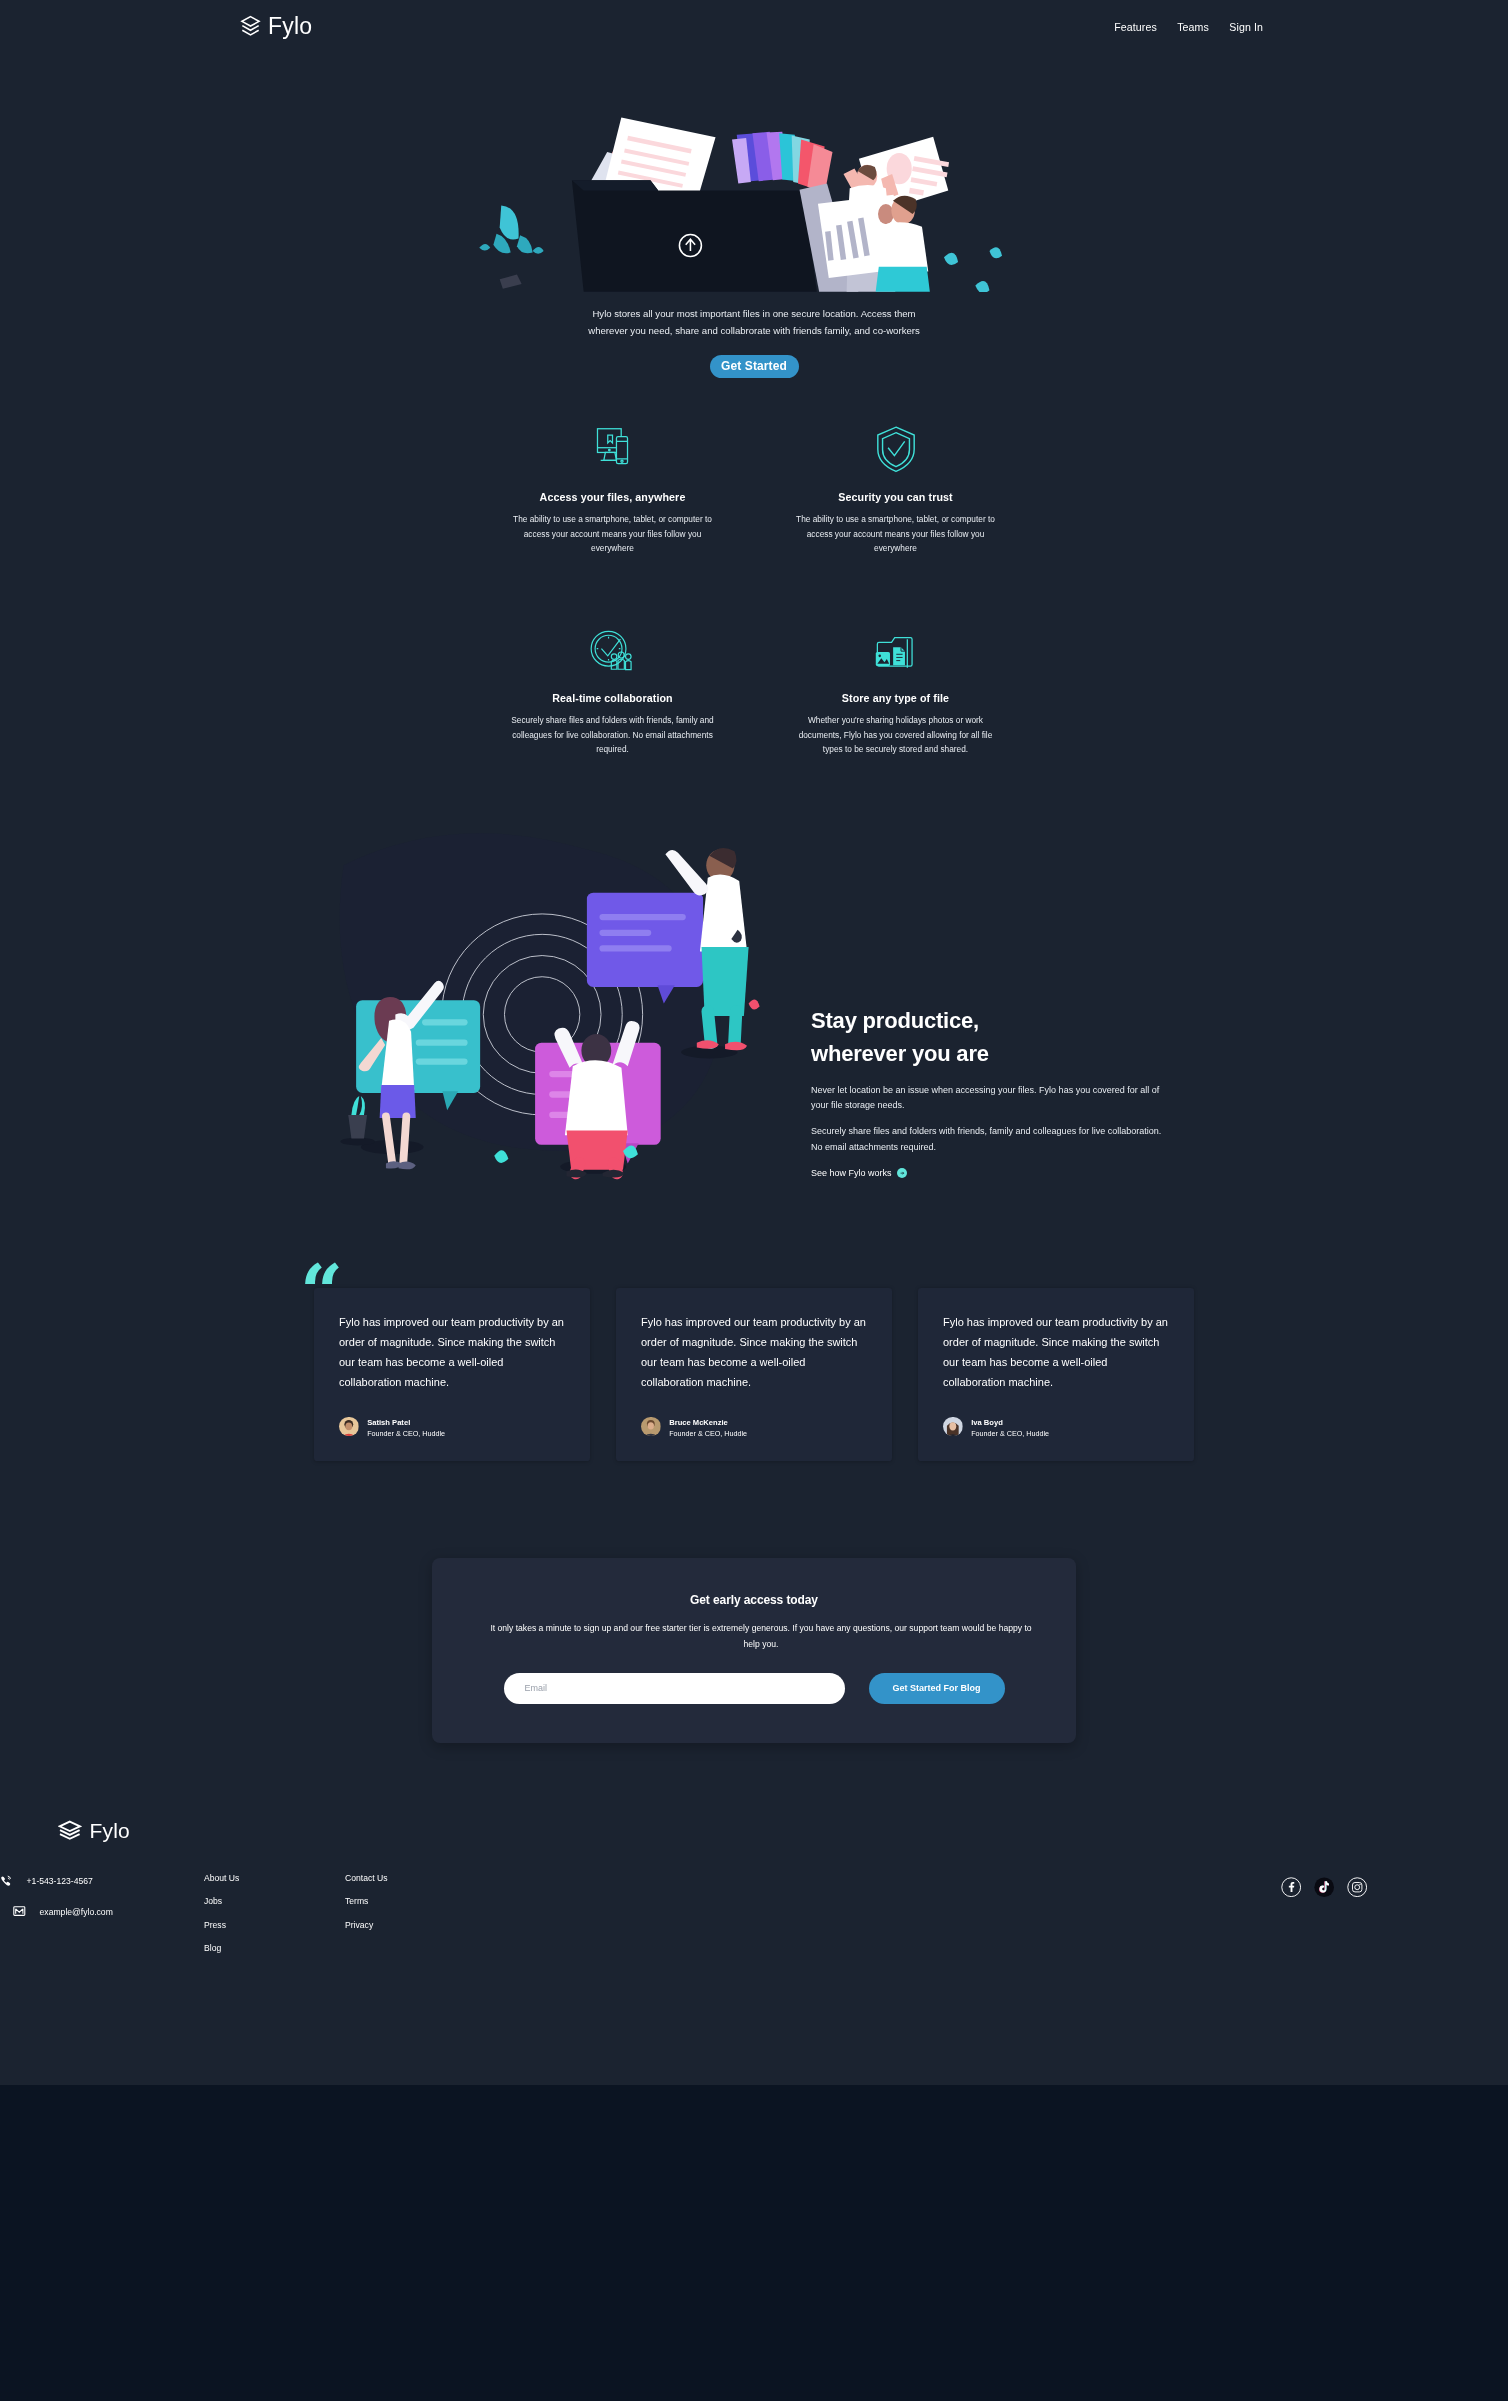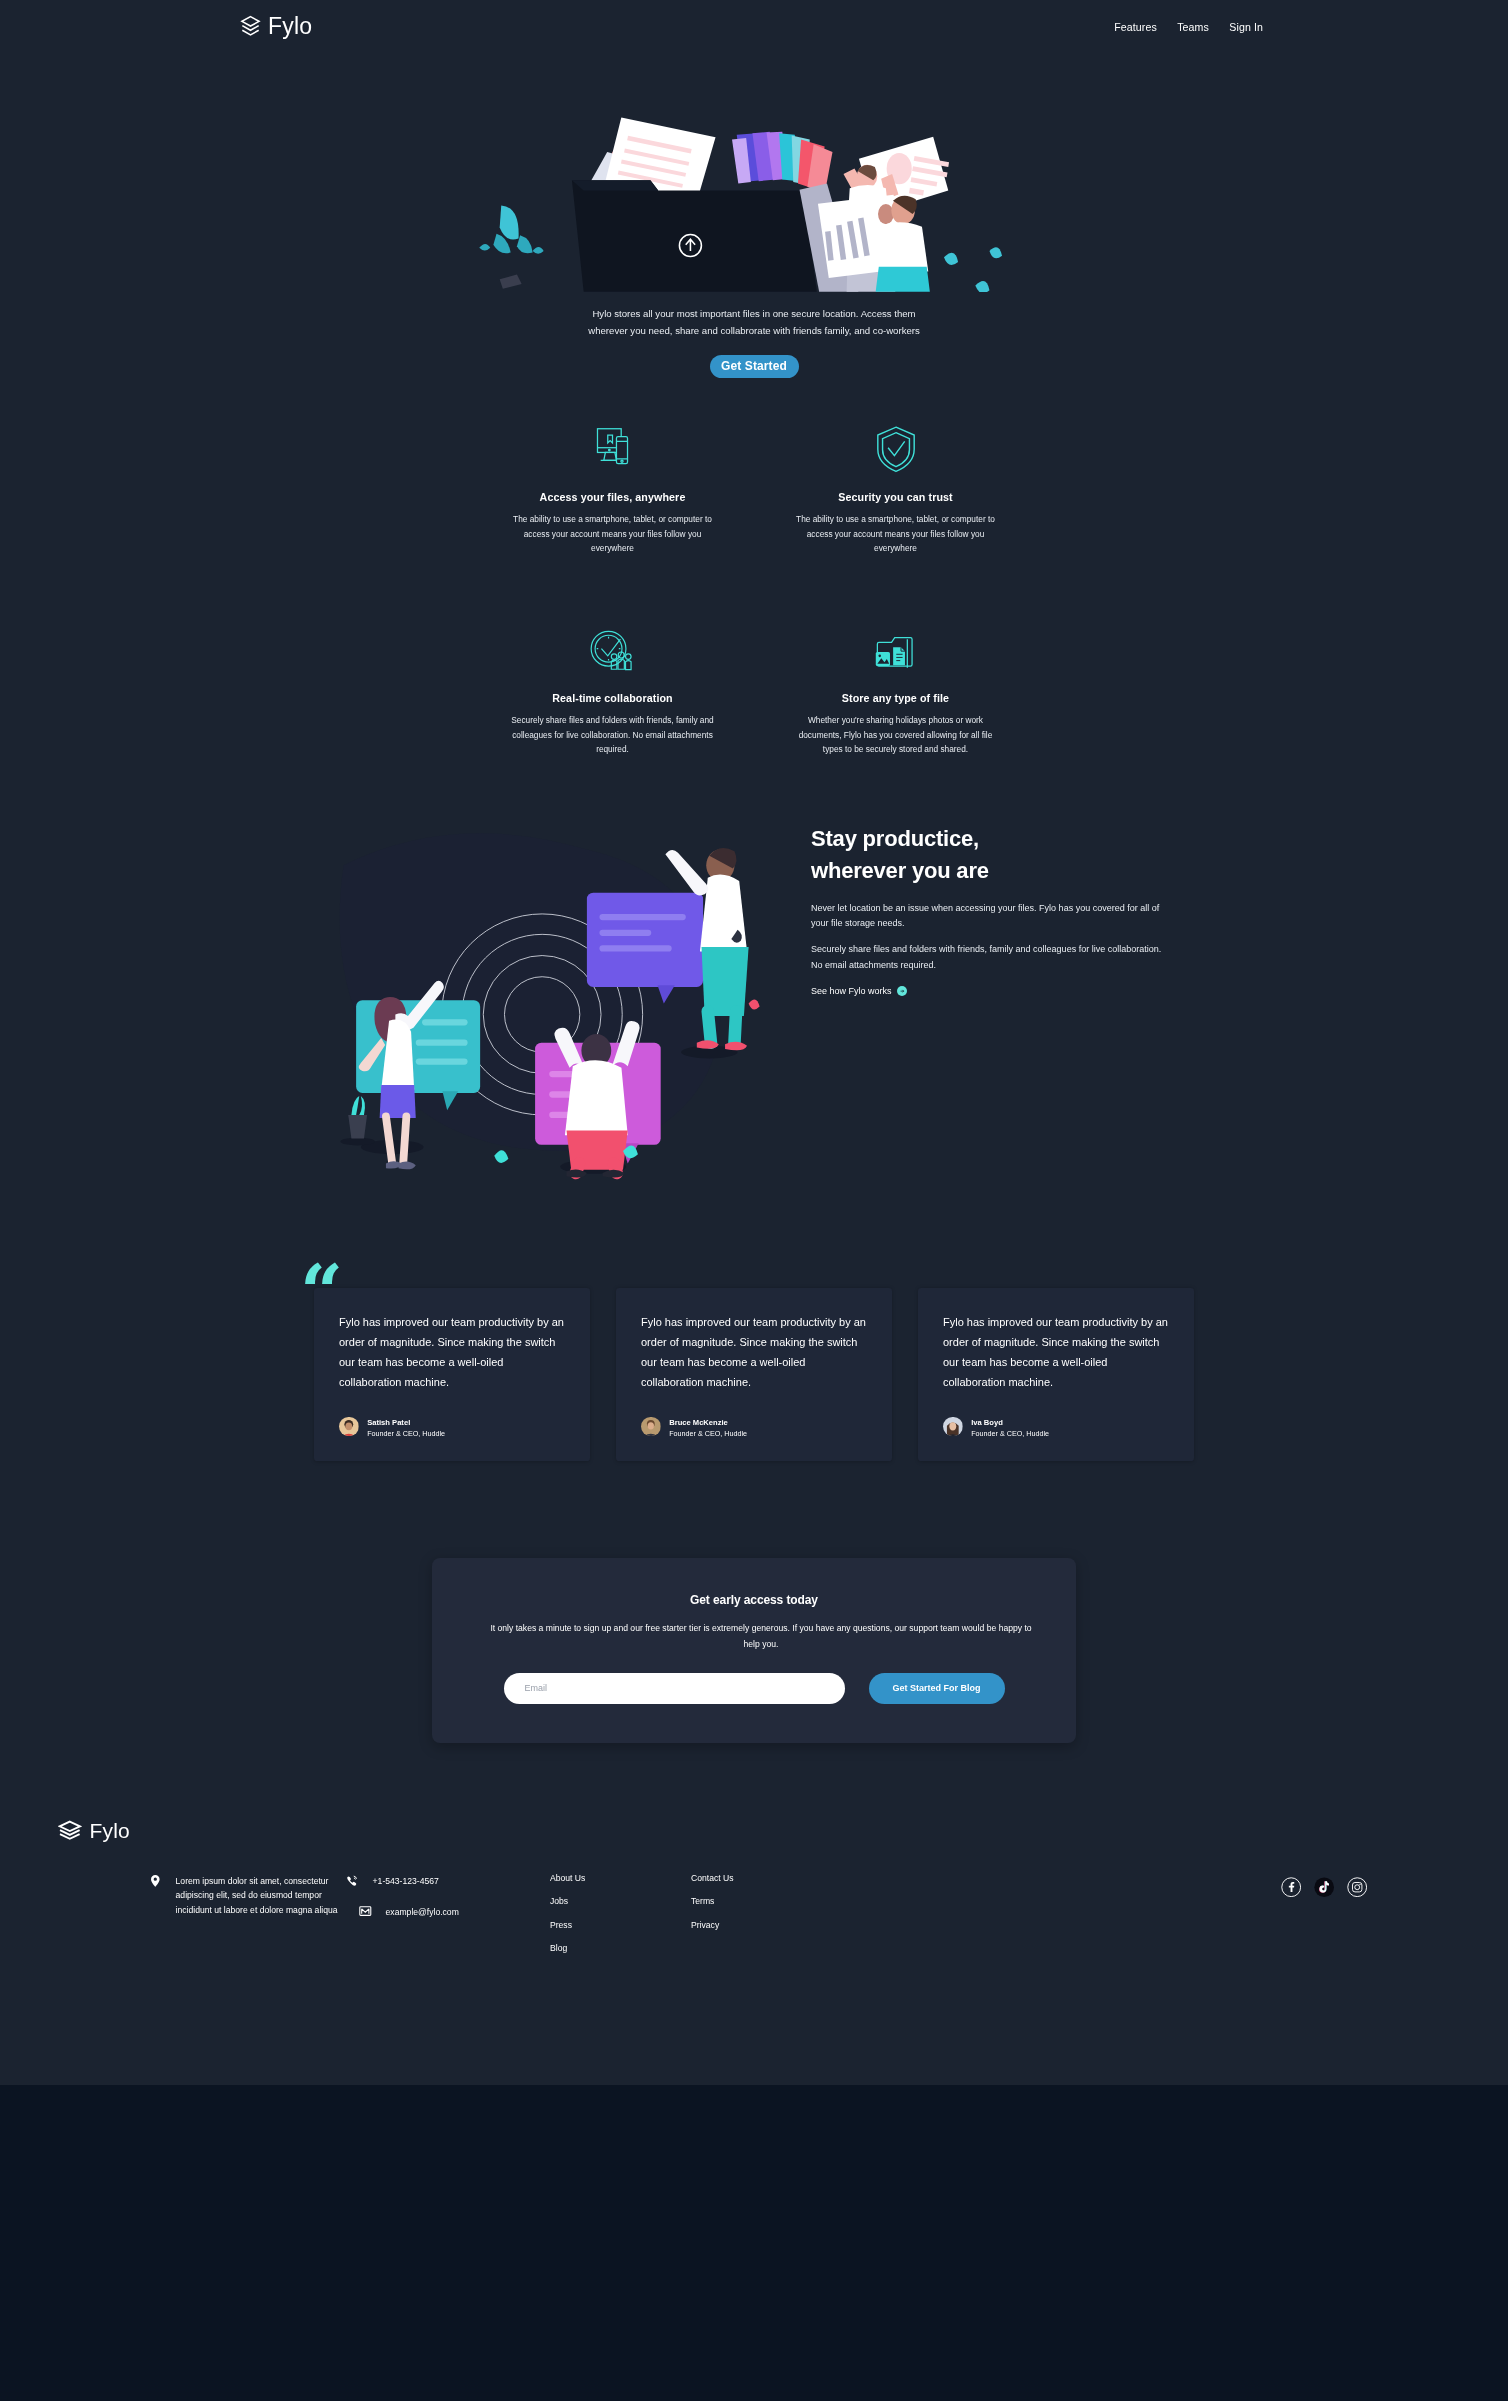--- a/index.html
+++ b/index.html
@@ -56,21 +56,21 @@
   .feature-icon svg { display:block; }
   .feature h3 { font-size:10.7px; font-weight:700; color:#ffffff; letter-spacing:0.1px; }
   .feature p {
     margin:9.4px auto 0; width:211px;
     font-size:8.3px; color:#e9edf2; line-height:1.78;
   }
 
   
   .productive {
     margin-top:61px;
-    display:flex; align-items:flex-start; justify-content:center; gap:20px;
+    display:flex; align-items:flex-end; justify-content:center; gap:20px;
   }
   .productive-art { width:471px; height:363px; flex:none; }
   .productive-art svg { display:block; width:100%; height:100%; }
   .productive-copy { width:377px; padding-top:4.7px; }
   .productive-copy h2 {
     font-size:22px; font-weight:700; color:#ffffff; line-height:1.48; letter-spacing:-0.2px;
   }
   .productive-copy p {
     margin-top:12.6px; font-size:9px; color:#e9edf2; line-height:1.75; max-width:363px;
   }
@@ -511,30 +511,20 @@
         <path d="M15 2 L28 8 L15 14 L2 8 Z" stroke="#fff" stroke-width="2.4" fill="none"></path>
         <path d="M2.5 13 L15 19 L27.5 13" stroke="#fff" stroke-width="2.4" fill="none"></path>
         <path d="M2.5 18 L15 24 L27.5 18" stroke="#fff" stroke-width="2.4" fill="none"></path>
       </svg>
     </span>
     <span class="logo-text">Fylo</span>
   </div>
 
   <div class="footer-cols">
 
-    <div class="fc-contact">
-      <div class="fc-row">
-        <span class="fc-ico">
-          <svg width="8.6" height="11.8" viewBox="0 0 11 15" fill="#ffffff">
-            <path d="M5.5 0C2.5 0 0 2.4 0 5.3 0 9.3 5.5 15 5.5 15S11 9.3 11 5.3C11 2.4 8.5 0 5.5 0zm0 7.4a2.1 2.1 0 1 1 0-4.2 2.1 2.1 0 0 1 0 4.2z"></path>
-          </svg>
-        </span>
-        <span class="fc-text">Lorem ipsum dolor sit amet, consectetur adipiscing elit, sed do eiusmod tempor incididunt ut labore et dolore magna aliqua</span>
-      </div>
-    </div>
 
     <div class="fc-phone">
       <div class="fc-row">
         <span class="fc-ico">
           <svg width="11.8" height="11.8" viewBox="0 0 16 16" fill="none" stroke="#ffffff" stroke-width="1.3">
             <path d="M2 2.8 q1.6 -1.6 3 0 l1.5 2 q.7 1 -.3 1.8 l-.8 .6 q1 2.4 3.4 3.4 l.6 -.8 q.8 -1 1.8 -.3 l2 1.5 q1.6 1.4 0 3 -2.2 1.8 -6.4 -2.4 Q.2 5 2 2.8 z" fill="#ffffff" stroke="none"></path>
             <path d="M10.5 1.5 q3 .4 3.8 3.6"></path>
             <path d="M10.8 4 q1.6 .4 2 2.1"></path>
           </svg>
         </span>

